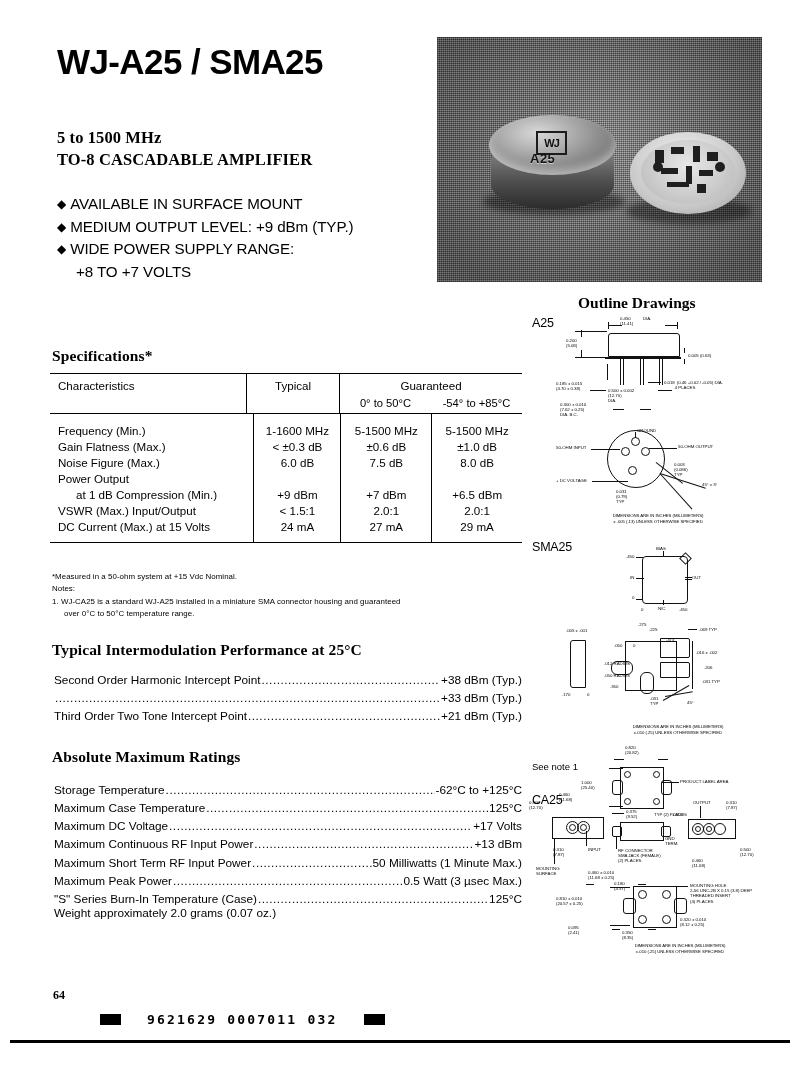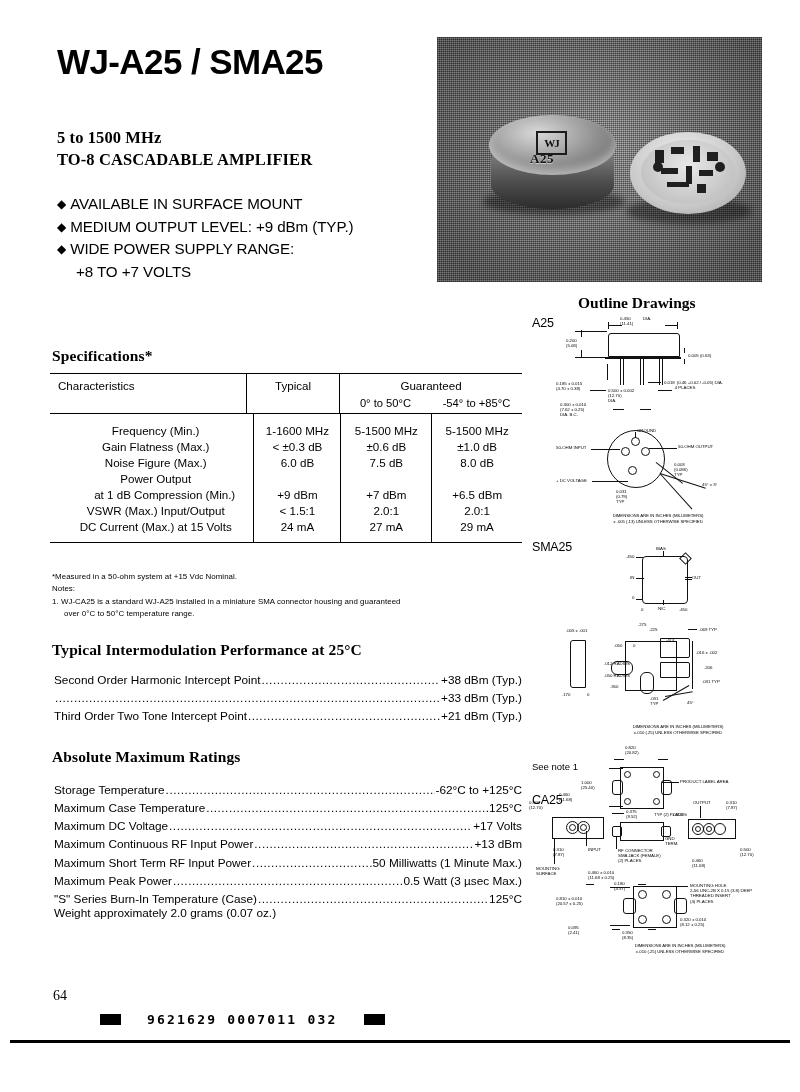--- a/index.html
+++ b/index.html
@@ -39,21 +39,21 @@
     overflow:hidden;
   }
   .photo .vig{position:absolute;inset:0;
     background:radial-gradient(ellipse at 50% 45%, rgba(255,255,255,.10), rgba(0,0,0,.30) 85%);}
   
   .can{position:absolute;left:52px;top:78px;width:127px;height:98px;}
   .can .body{position:absolute;left:2px;top:22px;width:123px;height:72px;border-radius:50%/34%;
     background:linear-gradient(180deg,#9a9a9a,#4e4e4e 62%,#2c2c2c);}
   .can .top{position:absolute;left:0;top:0;width:127px;height:60px;border-radius:50%;
     background:radial-gradient(ellipse at 38% 30%, #d9d9d9, #8e8e8e 55%, #616161 100%);
-    box-shadow:inset 0 -5px 9px rgba(255,255,255,.45);font-family:Liberation Serif, serif;}
+    box-shadow:inset 0 -5px 9px rgba(255,255,255,.45);}
   .can .logo{position:absolute;left:47px;top:16px;width:27px;height:20px;border:2px solid #1c1c1c;
     display:flex;align-items:center;justify-content:center;
     font-size:11px;font-weight:bold;color:#111;letter-spacing:-1px;}
   .can .mark{position:absolute;left:41px;top:36px;font-size:13px;font-weight:bold;color:#141414;
     letter-spacing:0.5px;text-shadow:0 1px 0 rgba(255,255,255,.5);}
   .can .shadow{position:absolute;left:-6px;top:74px;width:142px;height:26px;border-radius:50%;
     background:rgba(0,0,0,.42);filter:blur(3px);}
   
   .open{position:absolute;left:193px;top:95px;width:116px;height:96px;}
   .open .rim{position:absolute;left:0;top:0;width:116px;height:82px;border-radius:50%;
@@ -77,21 +77,21 @@
   .spec .hrow td{padding-top:5px;padding-bottom:2px;}
   .rule-top{border-top:1.4px solid #000;}
   .rule-bot{border-bottom:1.4px solid #000;}
   .vl{border-left:1.1px solid #000;}
   .c-char{width:188px;padding-left:8px !important;}
   .c-typ{width:92px;text-align:center;}
   .c-g1{width:96px;text-align:center;}
   .c-g2{width:96px;text-align:center;}
   .guar{text-align:center;}
   .subh{font-size:11.2px;text-align:center;padding-top:2px;}
-  .spec .body td{padding-top:1.5px;padding-bottom:1.5px;text-align:center;}
+  .spec .body td{padding-top:1.5px;padding-bottom:1.5px;}
   .spec .body tr:first-child td{padding-top:10px;}
   .spec .body tr:last-child td{padding-bottom:9px;}
   .indent{padding-left:26px !important;margin-top:44px;}
 
   .notes{position:absolute;left:52px;top:571px;font-size:7.9px;line-height:1.58;letter-spacing:0.05px;}
   .notes .n-ind{padding-left:12px;display:block;}
 
   
   .leaderlist{position:absolute;font-size:11.8px;line-height:1.54;}
   .lrow{display:flex;align-items:baseline;white-space:nowrap;}
@@ -111,22 +111,22 @@
   .dwg{position:absolute;font-size:4.4px;line-height:1.18;letter-spacing:-0.05px;color:#0a0a0a;}
   .dwg .ctr{text-align:center;}
   .ln{position:absolute;background:#111;}
   .hln{height:0.8px;}
   .vln{width:0.8px;}
   .box{position:absolute;border:0.9px solid #111;}
   .circ{position:absolute;border:0.9px solid #111;border-radius:50%;}
   .note-sm{position:absolute;font-size:4.3px;line-height:1.3;text-align:center;letter-spacing:-0.05px;}
 
   
-  .pageno{position:absolute;left:53px;top:988px;font-size:14px;
-    font-family:"Liberation Serif", serif;}
+  .pageno{position:absolute;left:53px;top:988px;font-size:12px;
+    font-family:"Liberation Serif", serif;font-weight:bold;}
   .barcode{position:absolute;left:100px;top:1012px;display:flex;align-items:center;gap:26px;}
   .bk{width:21px;height:11px;background:#000;}
   .ocr{font-family:"DejaVu Sans Mono", monospace;font-size:13px;font-weight:bold;
     letter-spacing:2.2px;}
   .botrule{position:absolute;left:10px;top:1040px;width:780px;height:3px;background:#000;}
 </style>
 </head>
 <body>
 
 <div class="page">

